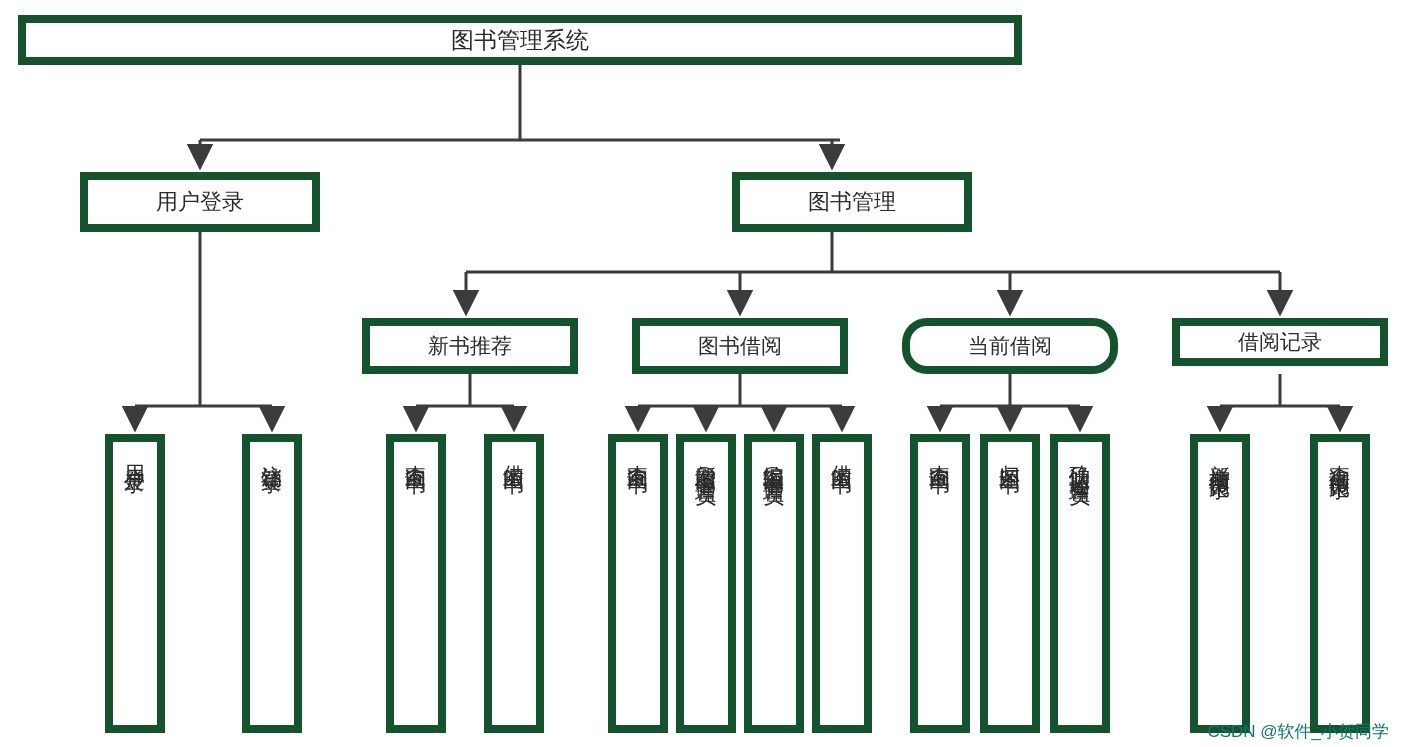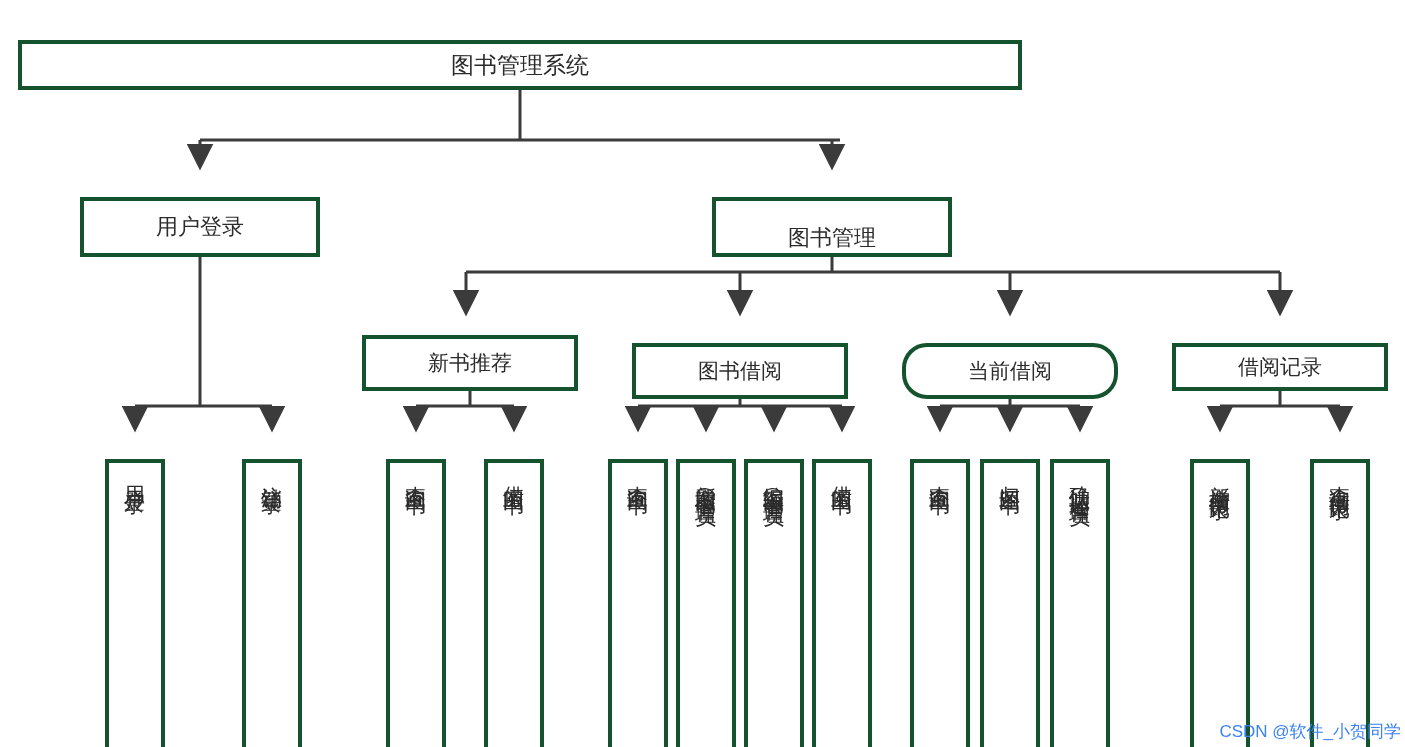--- a/index.html
+++ b/index.html
@@ -21,27 +21,26 @@
     position: absolute;
     left: 0;
     top: 0;
     width: 1405px;
     height: 747px;
   }
   .node {
     position: absolute;
     box-sizing: border-box;
     background: #ffffff;
-    border: 4px solid #14532d;
+    border: 8px solid #14532d;
     display: flex;
     align-items: center;
     justify-content: center;
     color: #2b2b2b;
     z-index: 2;
-    margin-top: 25px;
   }
   .node-root {
     font-size: 23px;
   }
   .node-tier1 {
     font-size: 22px;
   }
   .node-tier2 {
     font-size: 21px;
   }
@@ -52,24 +51,24 @@
   }
   .vtext {
     writing-mode: vertical-rl;
     text-orientation: upright;
     letter-spacing: 3px;
     line-height: 1;
     white-space: nowrap;
   }
   #watermark {
     position: absolute;
-    right: 4px;
+    right: 16px;
     bottom: 4px;
     font-size: 17px;
-    color: #3b82f6;
+    color: #0f766e;
     z-index: 5;
     white-space: nowrap;
   }
 </style>
 </head>
 <body>
 
 <div id="diagram-root">
 
   <svg id="connector-layer" viewBox="0 0 1405 747" xmlns="http://www.w3.org/2000/svg">
@@ -122,25 +121,25 @@
     </g>
   </svg>
 
   <div class="node node-root" style="left:18px; top:15px; width:1004px; height:50px;">
     <span>图书管理系统</span>
   </div>
 
   <div class="node node-tier1" style="left:80px; top:172px; width:240px; height:60px;">
     <span>用户登录</span>
   </div>
-  <div class="node node-tier1" style="left:712px; top:172px; width:240px; height:60px;align-items:flex-end;">
+  <div class="node node-tier1" style="left:732px; top:172px; width:240px; height:60px;">
     <span>图书管理</span>
   </div>
 
-  <div class="node node-tier2" style="left:362px; top:310px; width:216px; height:56px;">
+  <div class="node node-tier2" style="left:362px; top:318px; width:216px; height:56px;">
     <span>新书推荐</span>
   </div>
   <div class="node node-tier2" style="left:632px; top:318px; width:216px; height:56px;justify-content:center;">
     <span>图书借阅</span>
   </div>
   <div class="node node-tier2" style="left:902px; top:318px; width:216px; height:56px;border-radius:25px;">
     <span>当前借阅</span>
   </div>
   <div class="node node-tier2" style="left:1172px; top:318px; width:216px; height:48px;">
     <span>借阅记录</span>

